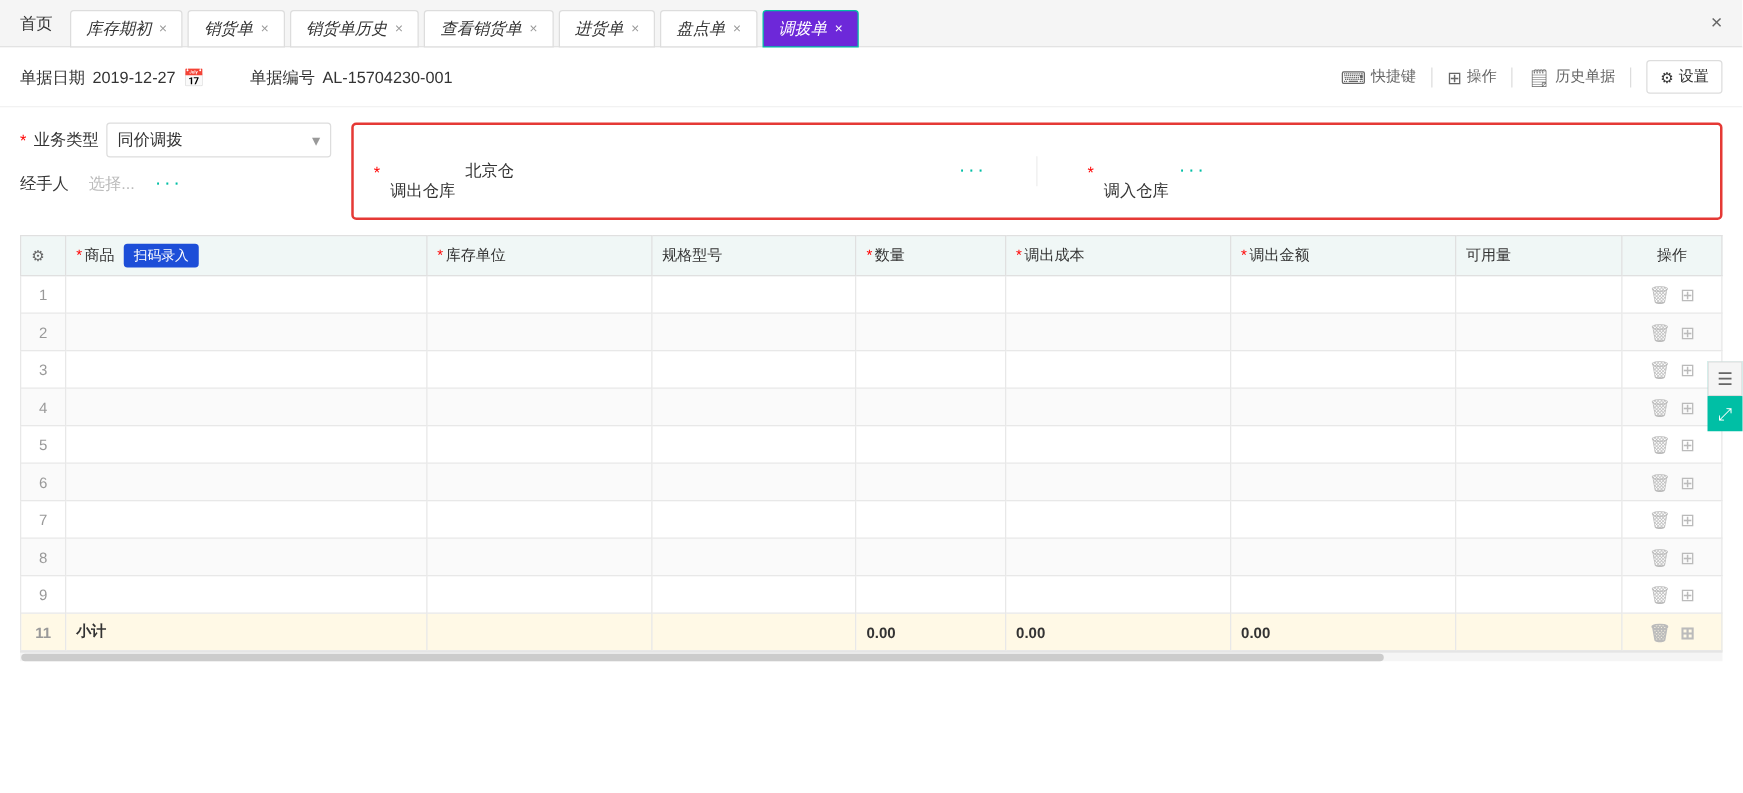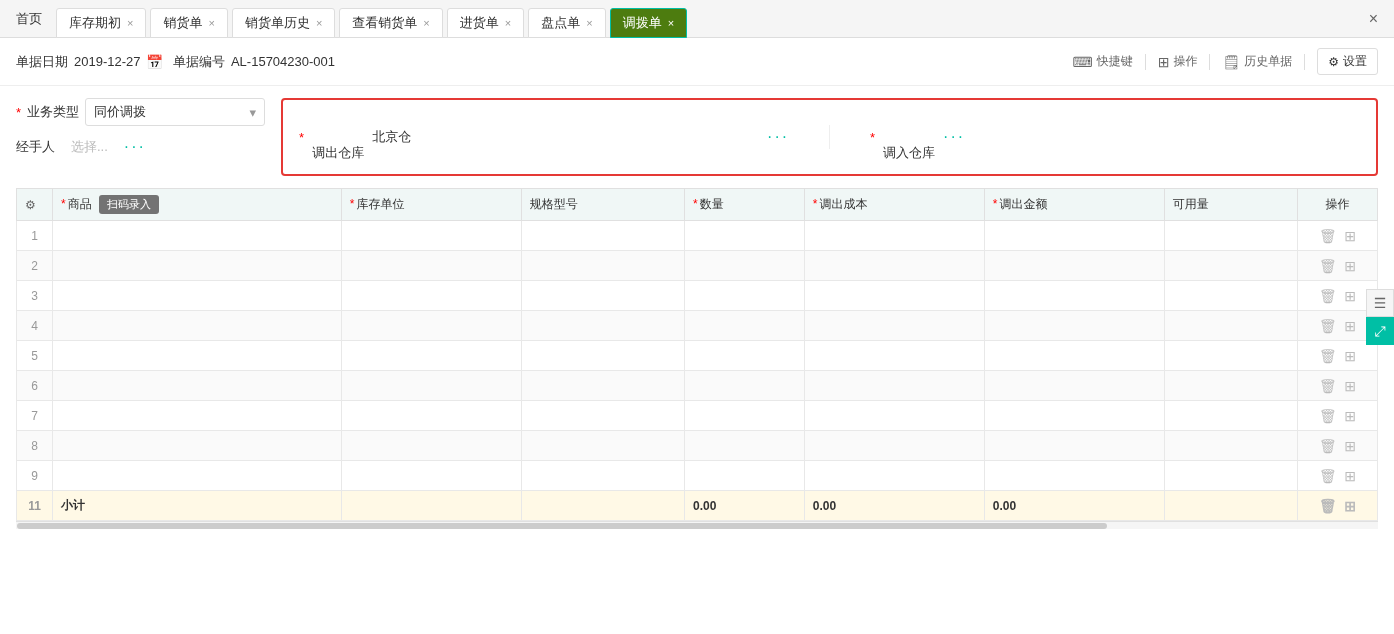--- a/index.html
+++ b/index.html
@@ -6,34 +6,34 @@
     body { font-family: "Microsoft YaHei", Arial, sans-serif; font-size: 13px; color: #333; background: #fff; overflow: hidden; }
 
     
     .tab-bar {
       display: flex; align-items: center; background: #f5f5f5; border-bottom: 1px solid #ddd;
       height: 38px; padding: 0 4px;
     }
     .tab {
       display: flex; align-items: center; padding: 0 12px; height: 30px; margin: 0 2px;
       border: 1px solid #ddd; background: #fff; border-radius: 3px 3px 0 0; cursor: pointer;
-      font-size: 13px; white-space: nowrap; position: relative; top: 4px;
-    }
-    .tab.active { background: #4d7c0f; color: #fff; border-color: #00bfa5; }
+      font-size: 13px; white-space: nowrap; position: relative; top: 4px; font-style: italic;
+    }
+    .tab.active { background: #6d28d9; color: #fff; border-color: #00bfa5; }
     .tab .tab-close { margin-left: 6px; font-size: 11px; cursor: pointer; color: #999; }
     .tab.active .tab-close { color: #fff; }
     .tab-home { background: none; border: none; padding: 0 12px; height: 38px; cursor: pointer; font-size: 13px; color: #333; }
 
     
     .main-close { margin-left: auto; padding: 0 12px; cursor: pointer; font-size: 16px; color: #666; background: none; border: none; }
 
     
     .form-header {
       display: flex; align-items: center; padding: 10px 16px; border-bottom: 1px solid #eee;
-      background: #fff; gap: 9px;
+      background: #fff; gap: 36px;
     }
     .form-field { display: flex; align-items: center; gap: 6px; }
     .calendar-icon { color: #00bfa5; cursor: pointer; font-size: 14px; }
 
     
     .form-header-right { margin-left: auto; display: flex; align-items: center; gap: 12px; }
     .toolbar-btn { display: flex; align-items: center; gap: 4px; color: #666; cursor: pointer; font-size: 12px; }
     .toolbar-btn .icon { font-size: 14px; }
     .toolbar-separator { width: 1px; height: 16px; background: #ddd; }
     .settings-btn {
@@ -90,21 +90,21 @@
     }
     .data-table td {
       border: 1px solid #e8e8e8; padding: 5px 8px; height: 30px;
       white-space: nowrap; color: #333;
     }
     .data-table tbody tr:nth-child(even) { background: #fafafa; }
     .data-table .row-num { color: #999; text-align: center; width: 36px; }
     .data-table .col-ops { text-align: center; width: 80px; }
     .required-col { color: red; margin-right: 2px; }
     .scan-btn {
-      background: #737373; color: #fff; border: none; border-radius: 3px;
+      background: #1d4ed8; color: #fff; border: none; border-radius: 3px;
       padding: 2px 8px; font-size: 11px; cursor: pointer; margin-left: 4px;
     }
     .op-icon { color: #bbb; cursor: pointer; font-size: 14px; margin: 0 2px; }
     .subtotal-row { background: #fff9e6 !important; font-weight: bold; }
     .gear-cell { text-align: center; width: 36px; }
     .gear-icon { color: #666; cursor: pointer; }
 
     
     .scroll-row { height: 8px; background: #f5f5f5; border-top: 1px solid #e0e0e0; position: relative; }
     .scroll-thumb { height: 6px; background: #ccc; border-radius: 3px; width: 80%; margin: 1px; }

